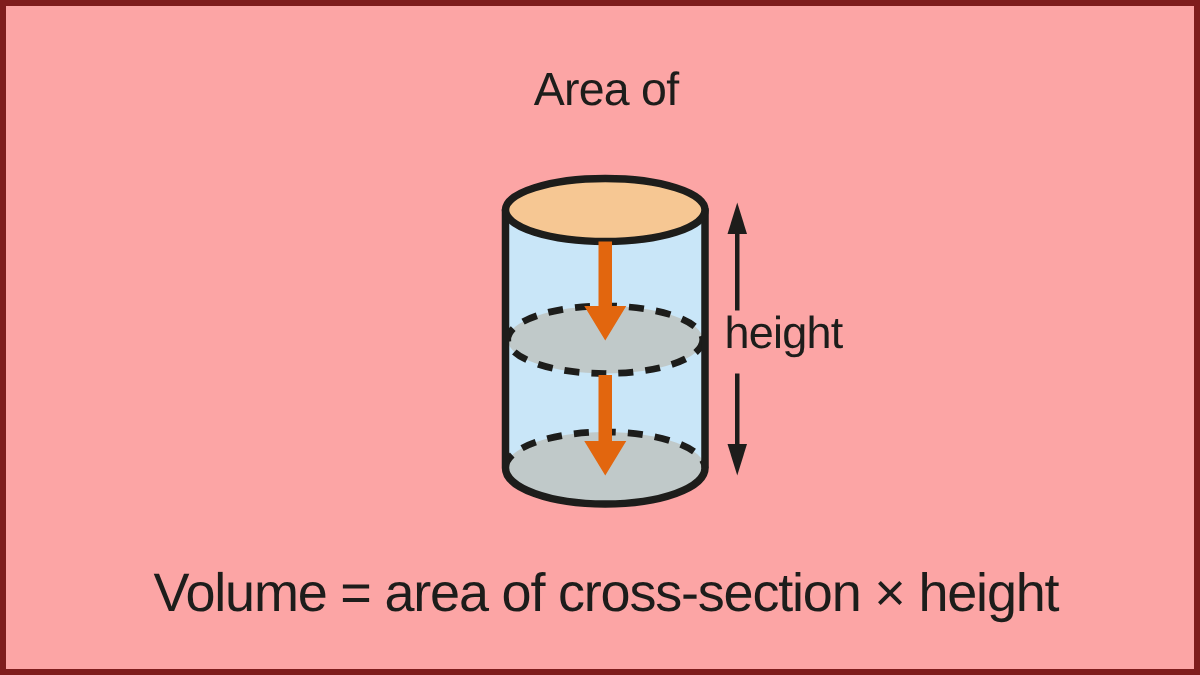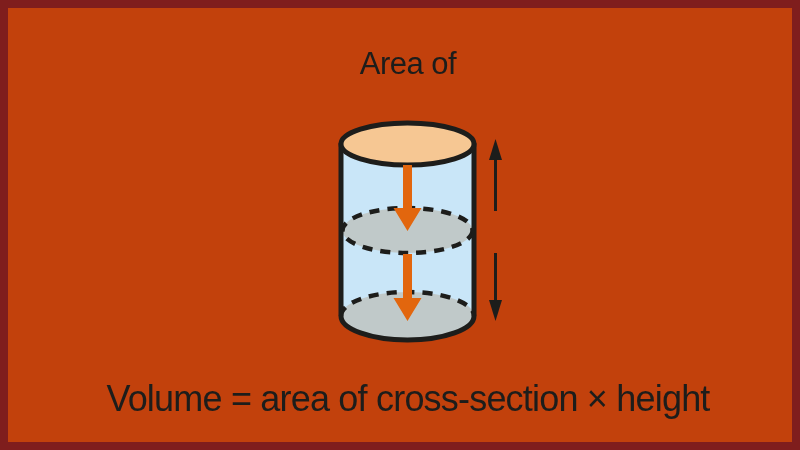--- a/index.html
+++ b/index.html
@@ -8,22 +8,22 @@
     font-family: "Liberation Sans", "DejaVu Sans", sans-serif;
     background: #ffffff;
     position: relative;
     overflow: hidden;
   }
   .canvas {
     position: absolute;
     inset: 0;
     width: 800px;
     height: 450px;
-    background: #c2410c;
-    border: 8px solid #7f1d1d;
+    background: #fca5a5;
+    border: 4px solid #7f1d1d;
   }
   .diagram-svg {
     position: absolute;
     left: 0; top: 0;
     width: 800px; height: 450px;
   }
   .label {
     position: absolute;
     color: #1d1d1b;
   }
@@ -81,16 +81,17 @@
       <line x1="487.5" y1="245" x2="487.5" y2="297" stroke-width="3"></line>
       <polygon stroke="none" points="487.5,131 481,152 494,152"></polygon>
       <polygon stroke="none" points="487.5,313 481,292 494,292"></polygon>
     </g>
   </svg>
 
   <div class="label area-label">
     <div>Area of</div>
   </div>
 
+  <div class="label height-label">height</div>
 
   <div class="label formula">Volume = area of cross-section × height</div>
 
 </div>
 
 </body></html>

